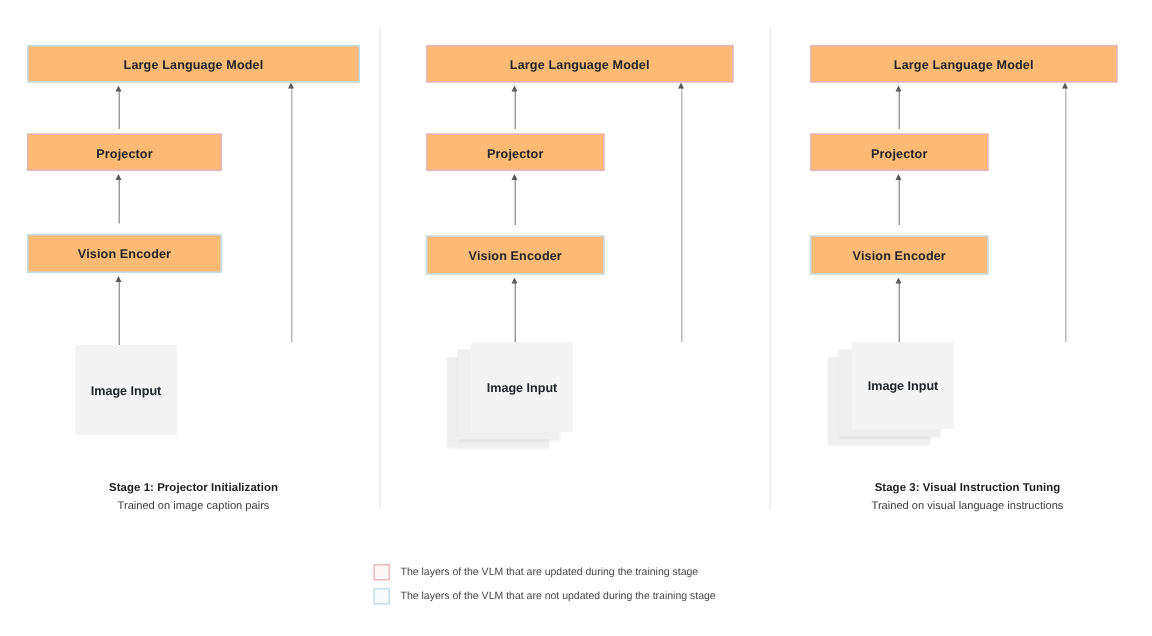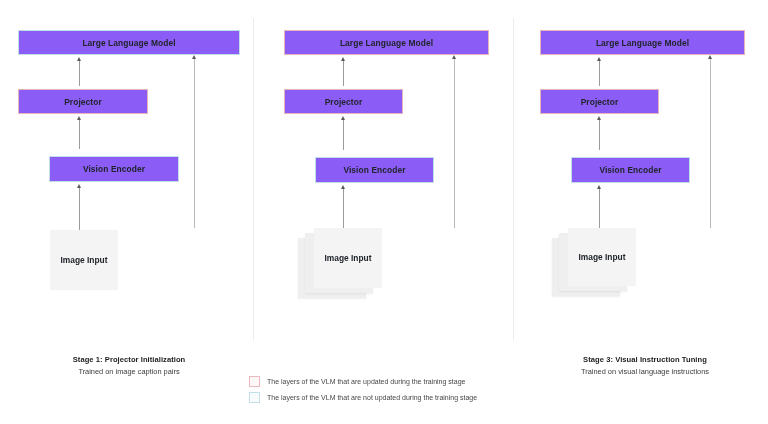--- a/index.html
+++ b/index.html
@@ -20,33 +20,33 @@
 
   
   .stage{position:absolute;top:0;width:250px;height:348px;}
   .stage.s1{left:4px;}
   .stage.s2{left:262px;}
   .stage.s3{left:520px;}
 
   
   .block{
     position:absolute;
-    background:#8b5cf6;
+    background:#fdba74;
     box-sizing:border-box;
     display:flex;align-items:center;justify-content:center;
     font-size:8.4px;font-weight:700;letter-spacing:.1px;
     color:#20252b;
     white-space:nowrap;
   }
   .block.red{border:1px solid #e6b3b8;}
   .block.blue{border:1px solid #bfdfe8;}
 
   .blk-llm{left:14px;top:30px;width:222px;height:25px;}
   .blk-proj{left:14px;top:89px;width:130px;height:25px;}
-  .blk-venc{left:14px;top:156px;width:130px;height:26px;margin-left:31px;}
+  .blk-venc{left:14px;top:156px;width:130px;height:26px;}
 
   
   .s2 .blk-llm{left:22px;top:30px;width:205px;height:25px;}
   .s2 .blk-proj{left:22px;top:89px;width:119px;height:25px;}
   .s2 .blk-venc{left:22px;top:157px;width:119px;height:26px;}
 
   .s3 .blk-llm{left:20px;top:30px;width:205px;height:25px;}
   .s3 .blk-proj{left:20px;top:89px;width:119px;height:25px;}
   .s3 .blk-venc{left:20px;top:157px;width:119px;height:26px;}
 
@@ -88,21 +88,21 @@
     border-left:2.6px solid transparent;
     border-right:2.6px solid transparent;
     border-bottom:4px solid #5a5a5a;
   }
   .conn-plain{position:absolute;width:1px;background:#b9b9b9;}
 
   
   .caption{
     position:absolute;left:0;width:250px;text-align:center;
   }
-  .cap-title{font-size:7.6px;font-weight:700;color:#1d1d1d;letter-spacing:.05px;margin-top:35px;}
+  .cap-title{font-size:7.6px;font-weight:700;color:#1d1d1d;letter-spacing:.05px;}
   .cap-sub{font-size:7.4px;font-weight:400;color:#3b3b3b;margin-top:2.5px;}
   .s1 .caption{top:320px;}
   .s2 .caption{top:320px;}
   .s3 .caption{top:320px;}
 
   
   .legend{position:absolute;left:249px;top:373px;width:330px;}
   .legend-row{display:flex;align-items:center;height:16px;}
   .swatch{
     width:11px;height:11px;box-sizing:border-box;

